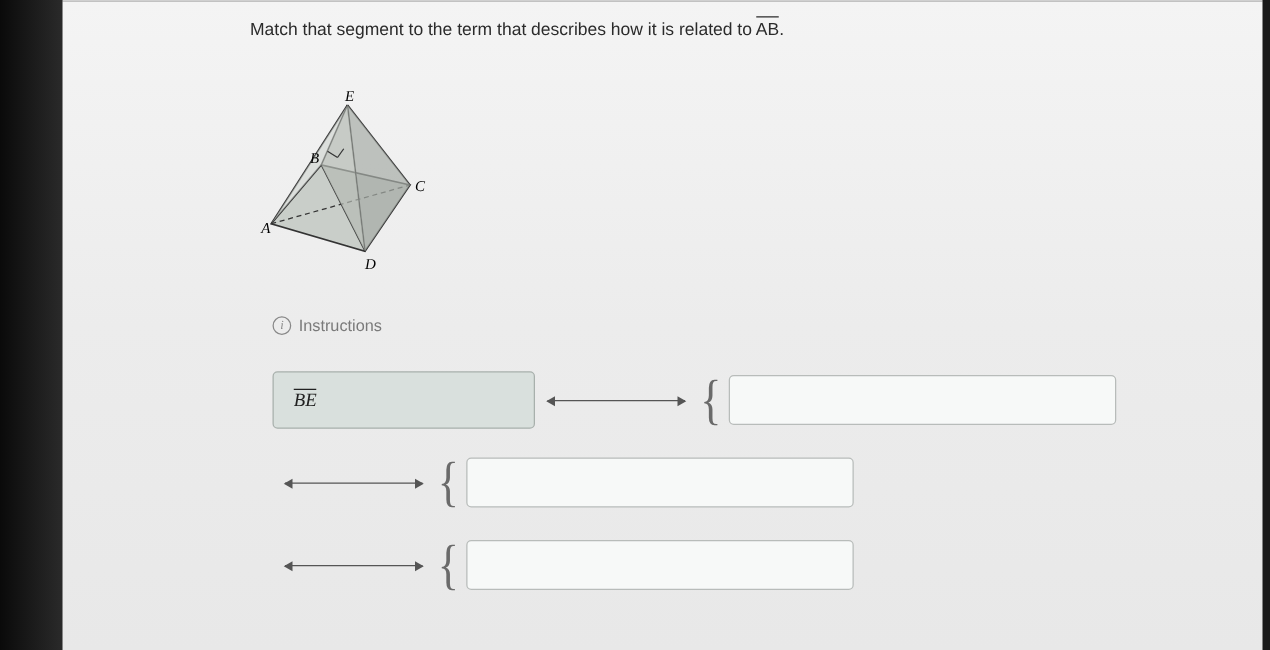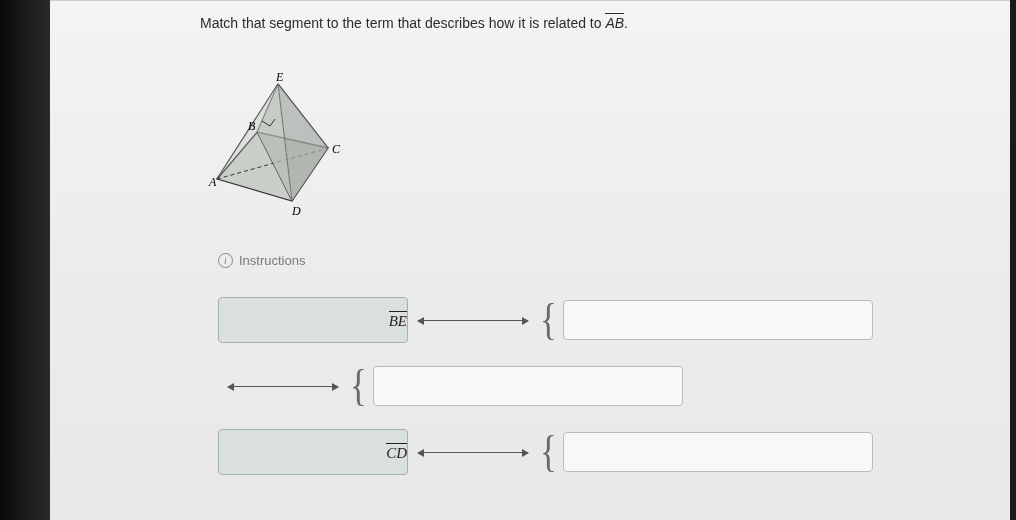--- a/index.html
+++ b/index.html
@@ -26,21 +26,21 @@
       background: linear-gradient(180deg, #f4f4f4 0%, #ececec 50%, #e8e8e8 100%);
       border-top: 1px solid #d0d0d0;
     }
     .prompt {
       position: absolute;
       top: 14px;
       left: 150px;
       font-size: 14px;
       color: #2b2b2b;
     }
-    .prompt .seg { border-top: 1px solid #2b2b2b; padding-top:1px; font-style: italic; }
+    .prompt .seg { border-top: 1px solid #2b2b2b; padding-top:1px; }
     .diagram {
       position: absolute;
       top: 70px;
       left: 150px;
       width: 170px;
       height: 160px;
     }
     .instructions {
       position: absolute;
       top: 252px;
@@ -69,32 +69,33 @@
       left: 168px;
       width: 700px;
     }
     .match-row {
       display: flex;
       align-items: center;
       margin-bottom: 18px;
       height: 48px;
     }
     .match-left {
-      width: 190px;
+      width: 210px;
       height: 46px;
       background: #d9e0dd;
       border: 1px solid #a8b0ac;
       border-radius: 4px;
       display: flex;
       align-items: center;
-      justify-content: flex-end;
+      justify-content: flex-start;
       font-family: 'Times New Roman', serif;
       font-size: 15px;
       font-style: italic;
       color: #222;
+      padding-left: 16px;
     }
     .match-left span { border-top: 1px solid #222; padding-top: 1px; }
     .connector {
       width: 110px;
       height: 1px;
       background: #555;
       position: relative;
       margin: 0 10px;
     }
     .connector::before, .connector::after {
@@ -171,22 +172,19 @@
       <div class="match-right"></div>
     </div>
 
     <div class="match-row">
       <div class="connector"></div>
       <div class="brace">{</div>
       <div class="match-right"></div>
     </div>
 
     <div class="match-row">
-      <div class="match-left">
-          <span>CD</span>
-        </div>
       <div class="connector"></div>
       <div class="brace">{</div>
       <div class="match-right"></div>
     </div>
 
   </div>
 </div>
 
 </body></html>

